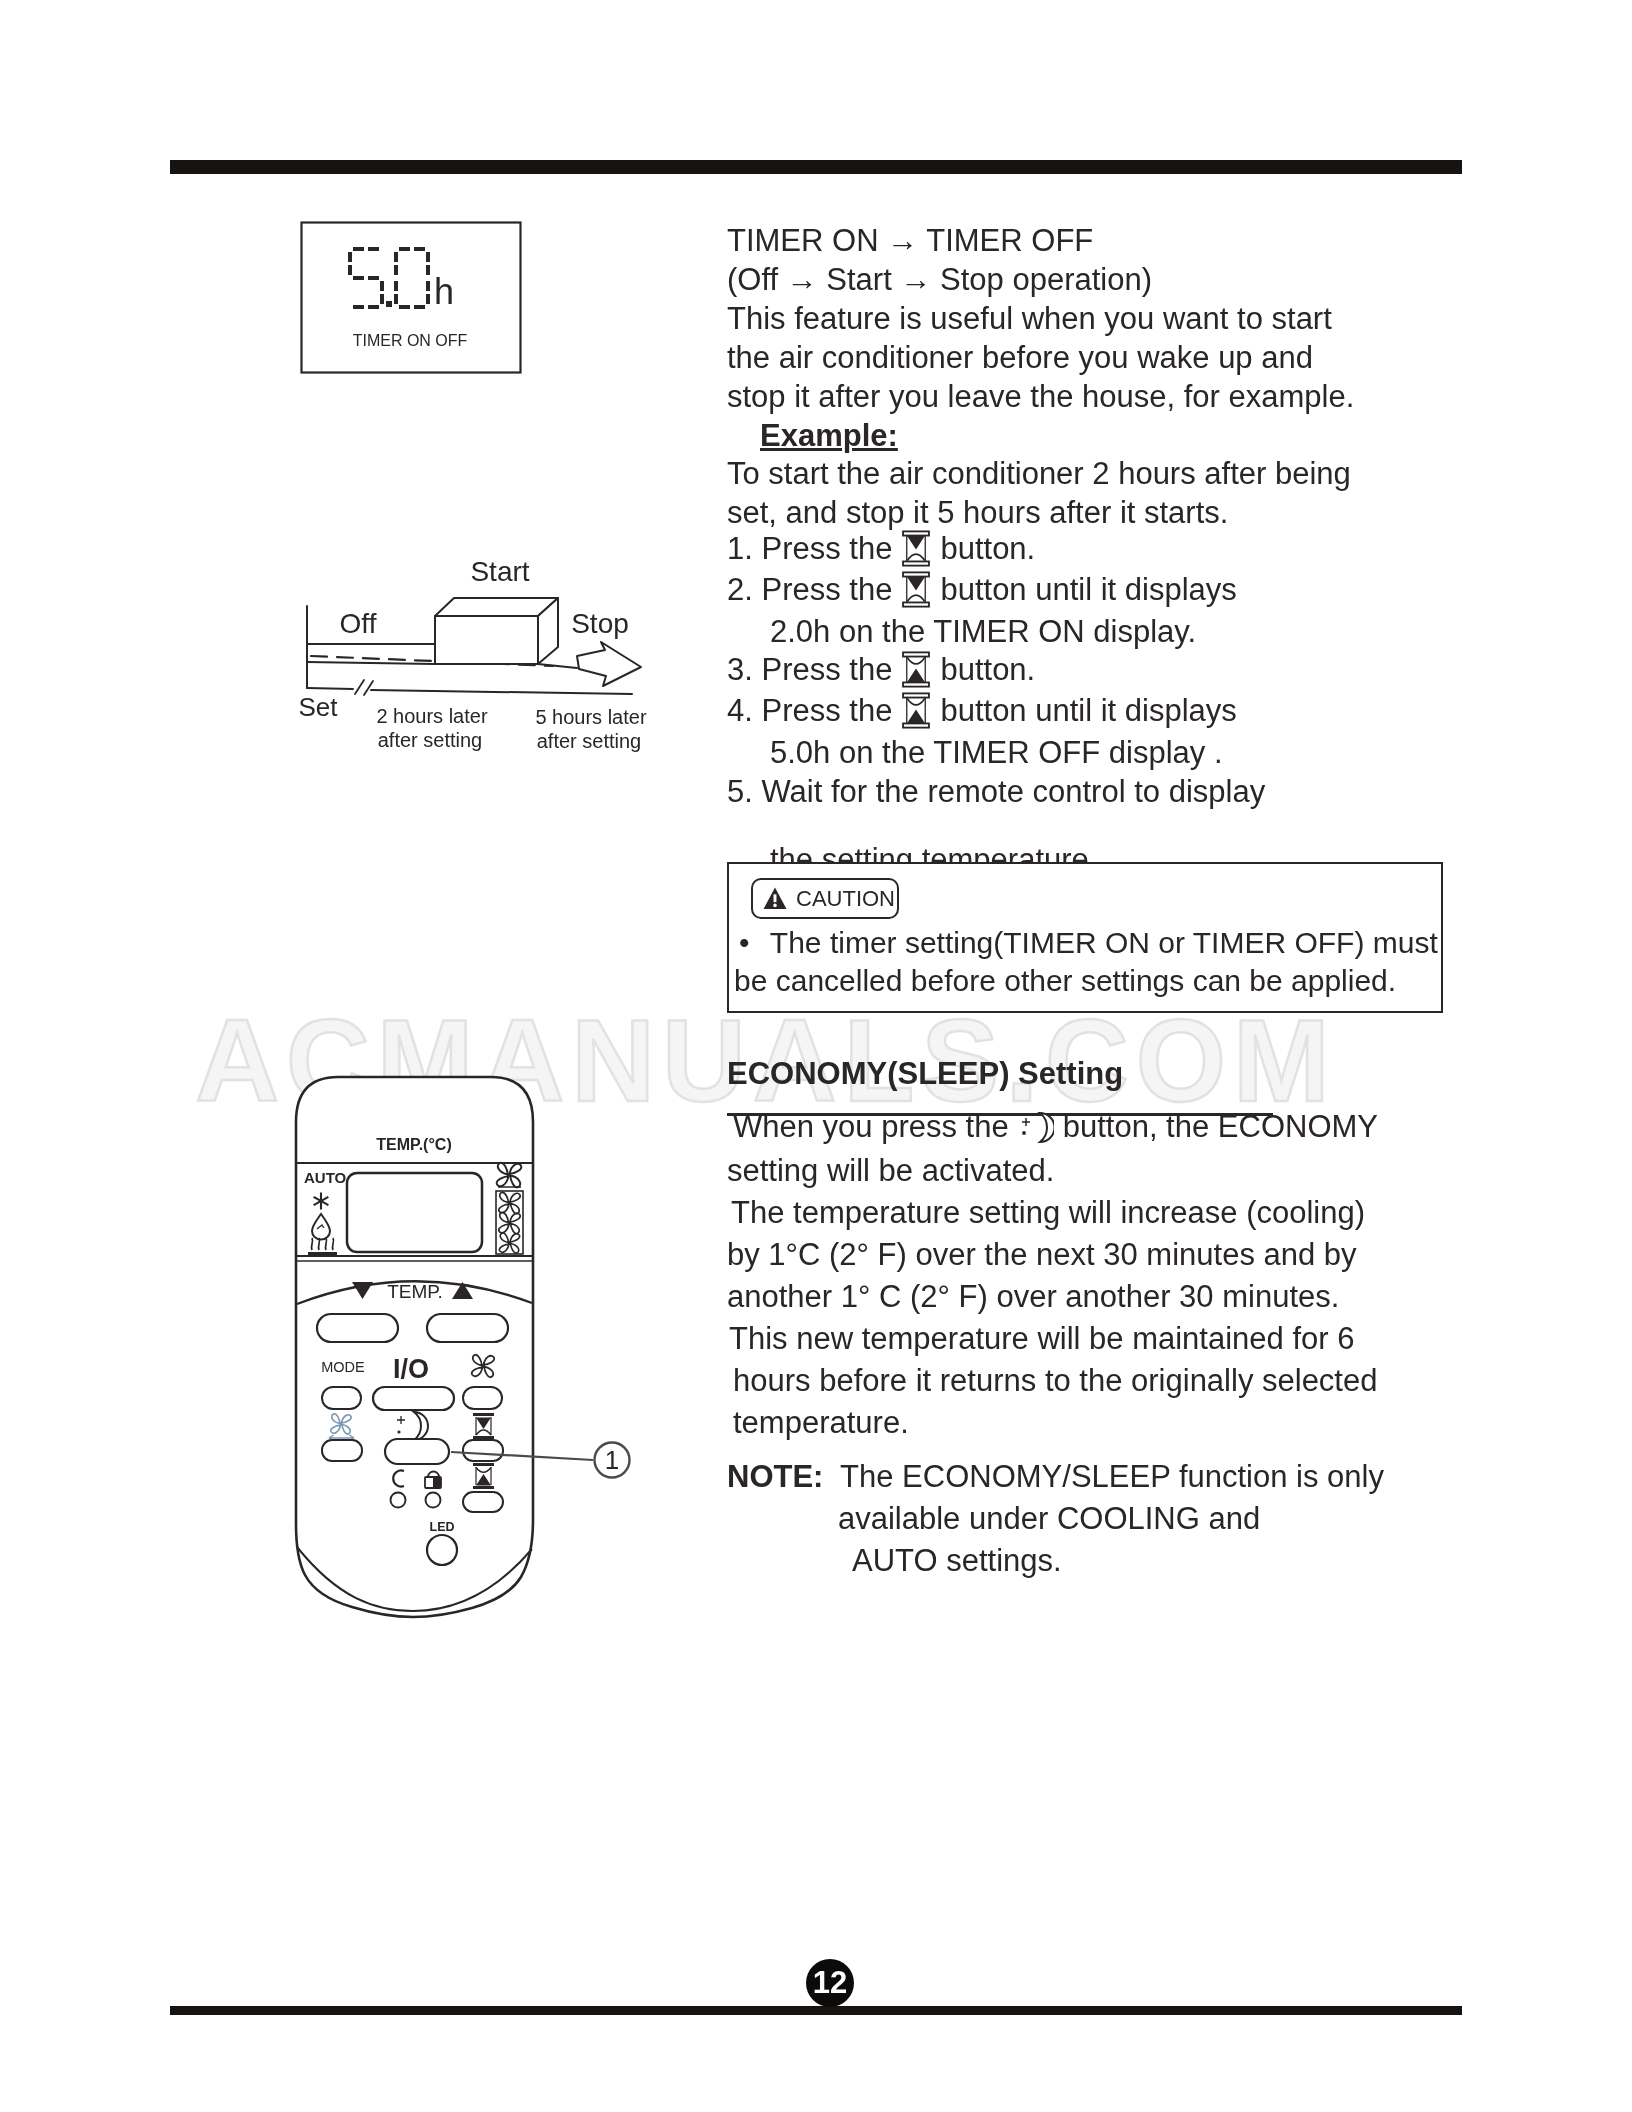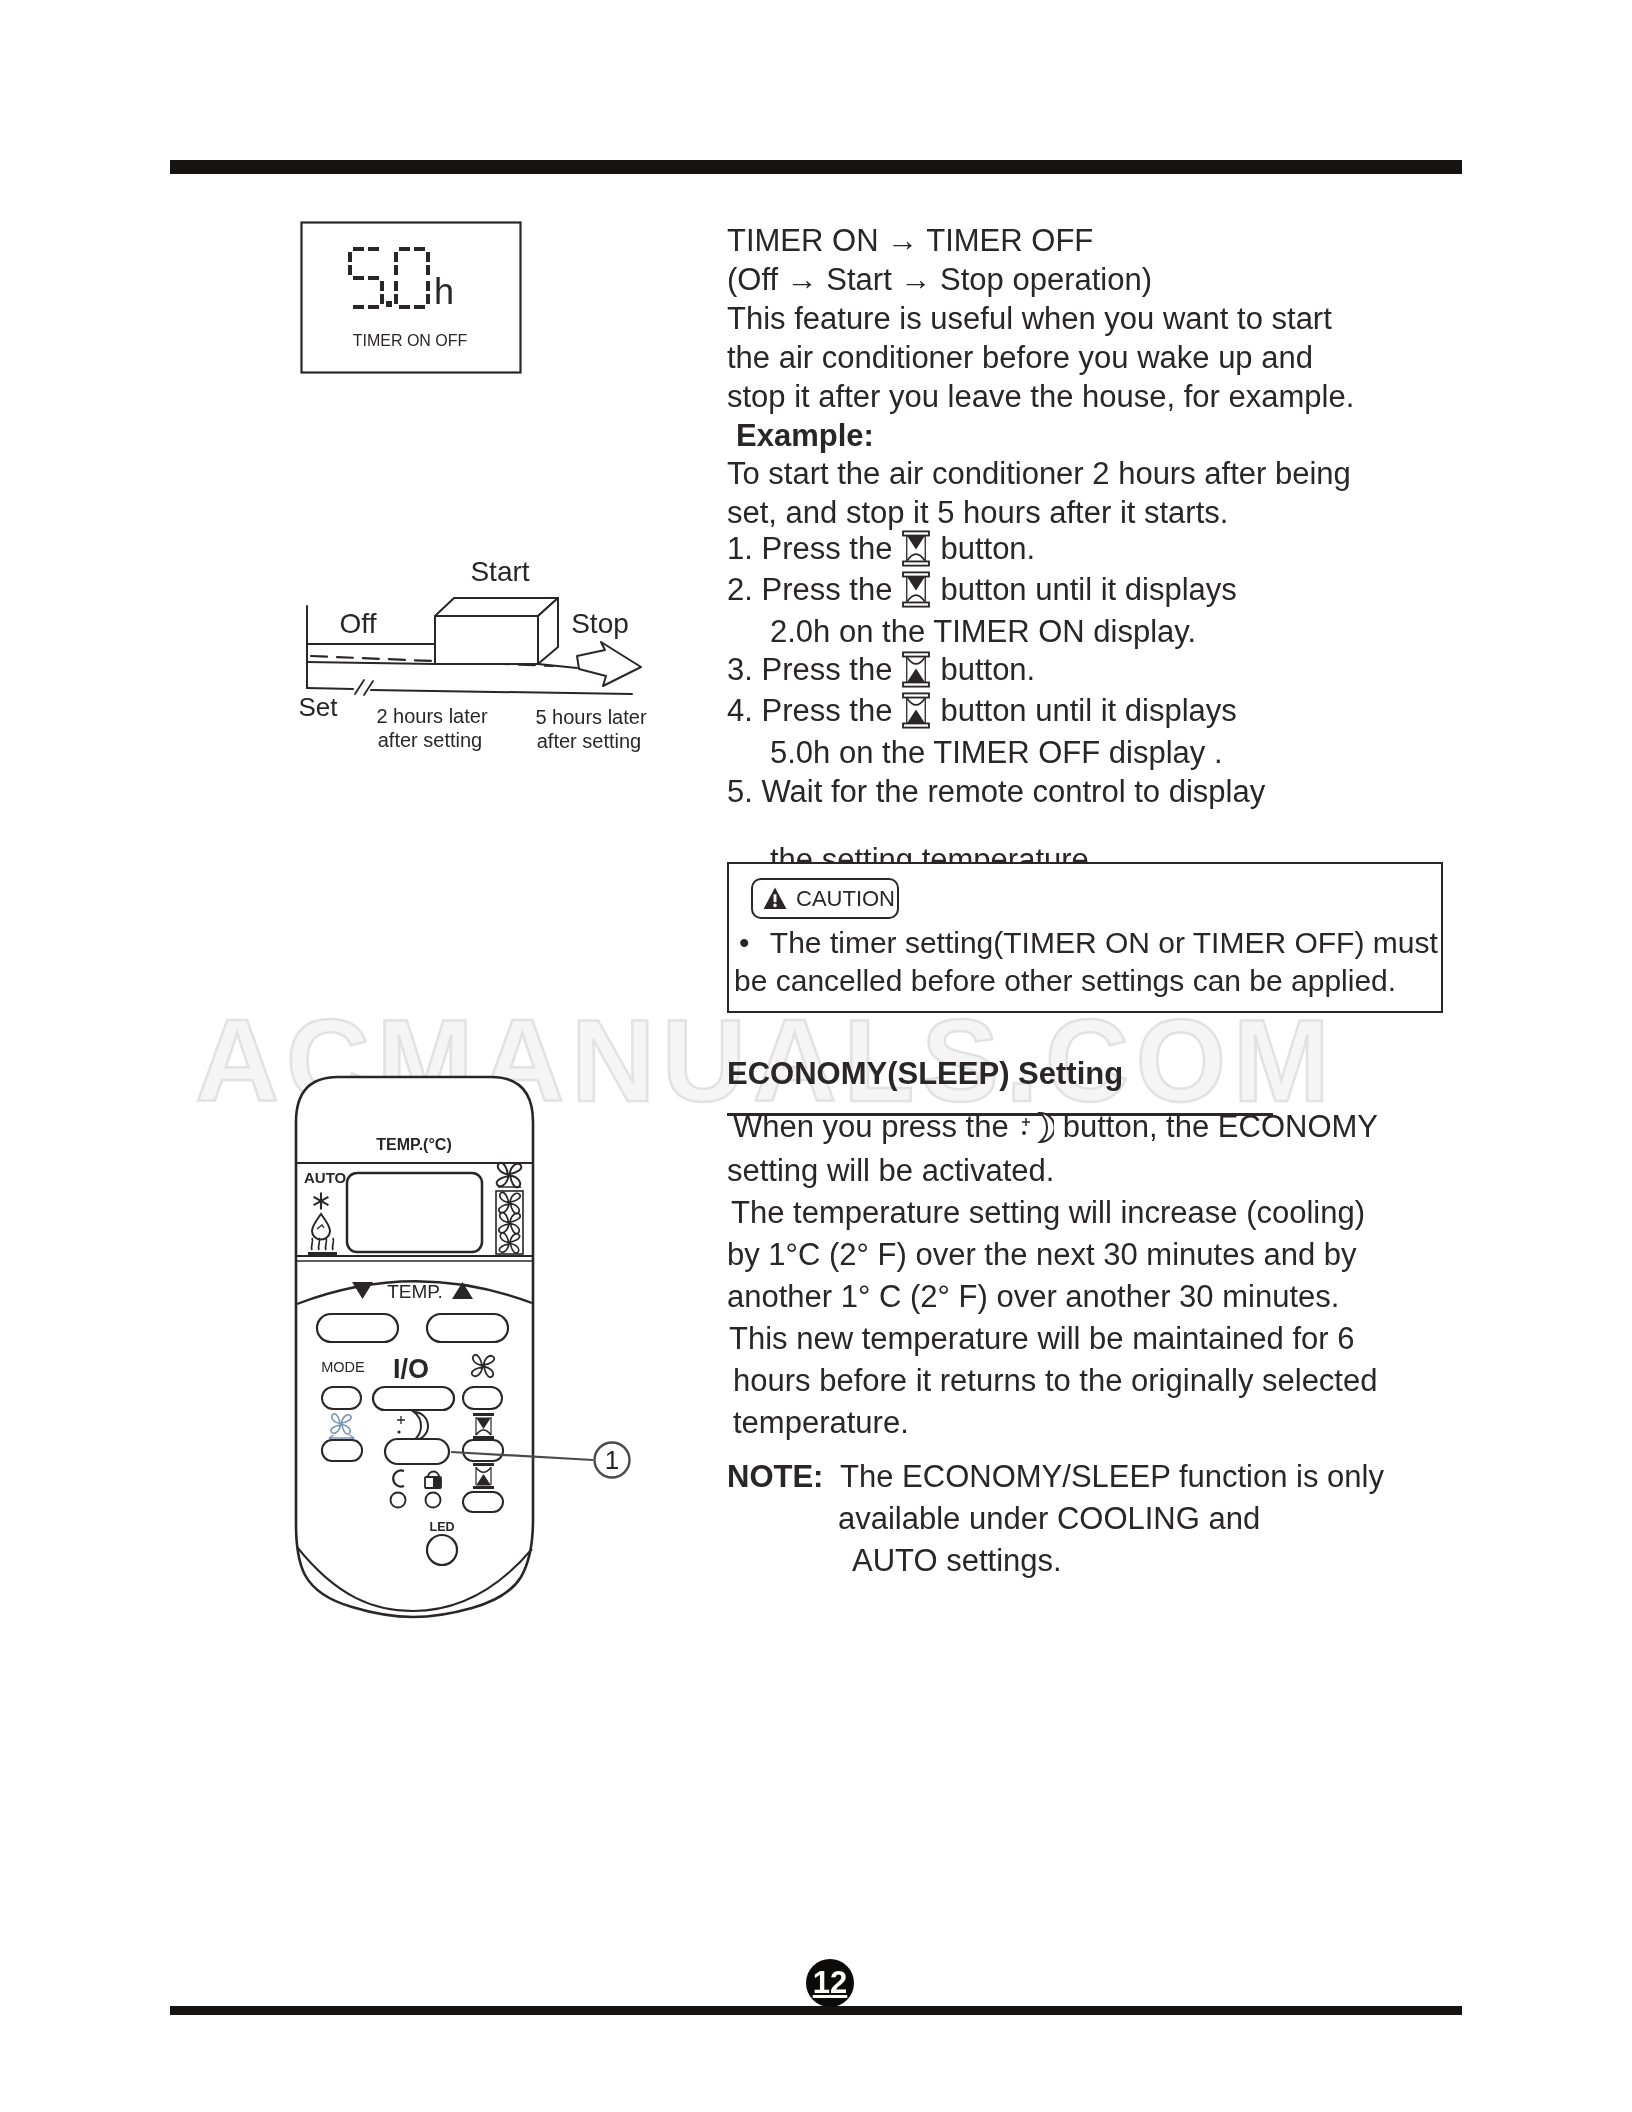--- a/index.html
+++ b/index.html
@@ -19,21 +19,21 @@
         border:2.5px solid #2a2627;background:#fff;z-index:2;}
   .cautionlabel{position:absolute;left:22px;top:14px;width:148px;height:41px;
         border:2.5px solid #2a2627;border-radius:10px;display:flex;align-items:center;
         gap:8px;padding-left:9px;box-sizing:border-box;}
   .cautionlabel span{font-size:22px;}
   .cline{position:absolute;font-size:30px;white-space:nowrap;}
   .heading{position:absolute;left:727px;top:1056px;width:546px;border-bottom:3px solid #2a2627;
         padding-bottom:21px;font-size:31px;font-weight:bold;white-space:nowrap;z-index:2;}
   .pagenum{position:absolute;left:806px;top:1959px;width:48px;height:48px;border-radius:50%;
         background:#0d0b0a;color:#fff;font-size:31px;font-weight:bold;text-align:center;
-        line-height:48px;z-index:3;text-decoration:underline;}
+        line-height:48px;z-index:3;}
   svg{display:block;}
   svg text{font-family:"Liberation Sans",sans-serif;fill:#2a2627;}
 </style>
 </head>
 <body>
 
 <div id="page">
 
   <div class="bar" style="left:170px;top:160px;width:1292px;height:14px;"></div>
   <div class="bar" style="left:170px;top:2006px;width:1292px;height:9px;"></div>
@@ -85,21 +85,21 @@
     <text x="430" y="747" font-size="20" text-anchor="middle">after setting</text>
     <text x="591" y="724" font-size="20" text-anchor="middle">5 hours later</text>
     <text x="589" y="748" font-size="20" text-anchor="middle">after setting</text>
   </svg>
 
   <div class="line" style="left:727px;top:222px;">TIMER ON → TIMER OFF</div>
   <div class="line" style="left:727px;top:300px;">This feature is useful when you want to start</div>
   <div class="line" style="left:727px;top:261px;">(Off → Start → Stop operation)</div>
   <div class="line" style="left:727px;top:378px;">stop it after you leave the house, for example.</div>
   <div class="line" style="left:727px;top:339px;">the air conditioner before you wake up and</div>
-  <div class="line b" style="left:736px;top:417px;">Example:</div>
+  <div class="line b" style="left:760px;top:417px;text-decoration:underline;">Example:</div>
   <div class="line" style="left:727px;top:455px;">To start the air conditioner 2 hours after being</div>
   <div class="line" style="left:727px;top:494px;">set, and stop it 5 hours after it starts.</div>
 
   <div class="line step" style="left:727px;top:530px;">
     <span>1. Press the</span>
     <svg class="hg" width="30" height="37" viewBox="0 0 32 40">
       <rect x="2" y="1.5" width="28" height="4.5" fill="none" stroke="#2a2627" stroke-width="2"></rect>
       <rect x="2" y="34" width="28" height="4.5" fill="none" stroke="#2a2627" stroke-width="2"></rect>
       <path d="M6,6 V34 M26,6 V34" stroke="#2a2627" stroke-width="1.4" fill="none"></path>
       <polygon points="6.5,6.5 25.5,6.5 16,21" fill="#2a2627"></polygon>

